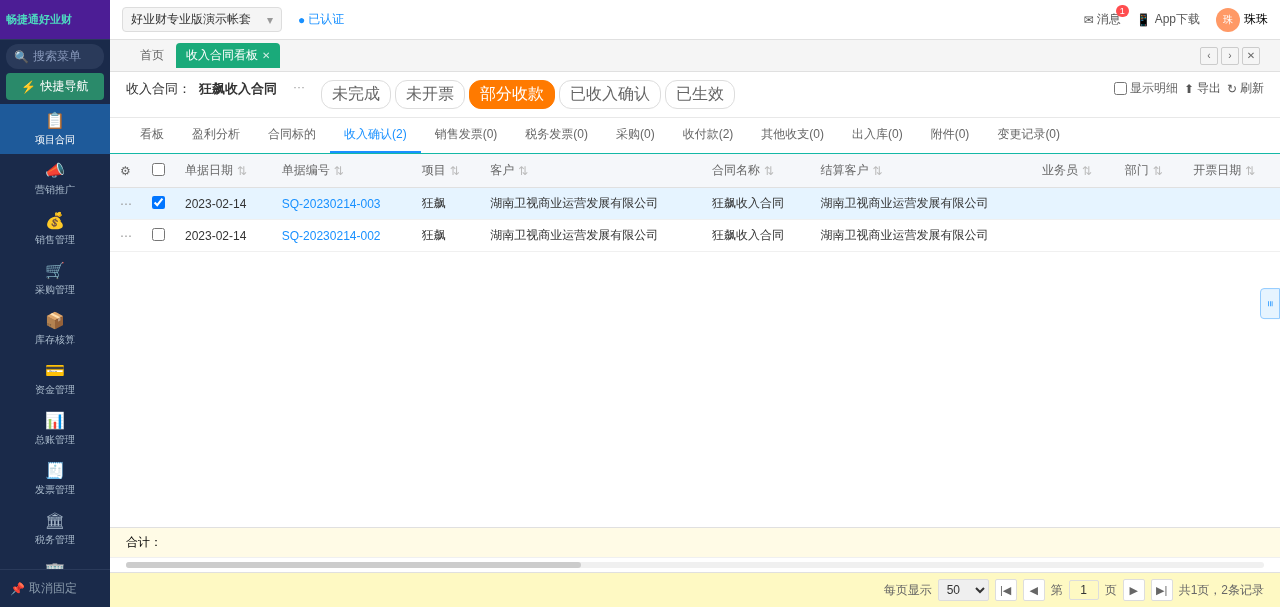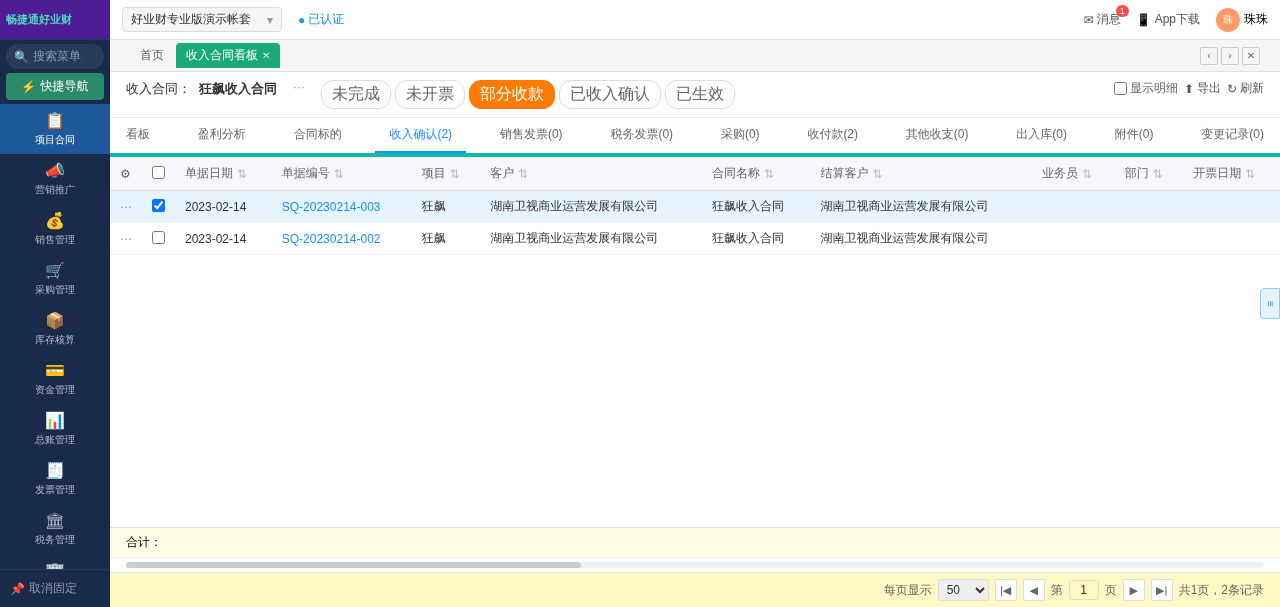--- a/index.html
+++ b/index.html
@@ -43,21 +43,21 @@
     .contract-header { padding: 8px 16px; display: flex; align-items: flex-start; gap: 8px; border-bottom: 1px solid #e8e8e8; }
     .contract-title { font-size: 13px; color: #333; font-weight: 500; }
     .contract-name { font-size: 13px; color: #333; font-weight: bold; }
     .contract-more { color: #999; cursor: pointer; margin-left: 8px; }
     .status-btn { padding: 3px 10px; border-radius: 12px; border: 1px solid #ddd; font-size: 16px; cursor: pointer; background: #fff; color: #666; }
     .status-btn.active { background: #ff7a00; color: #fff; border-color: #ff7a00; }
     .contract-actions { margin-left: auto; display: flex; gap: 6px; align-items: center; }
     .contract-action-btn { display: flex; align-items: center; gap: 3px; color: #555; cursor: pointer; font-size: 11px; }
 
     
-    .nav-tabs { display: flex; padding: 0 2px; border-bottom: 4px solid #14b8a6; gap: 0; justify-content: space-between; }
+    .nav-tabs { display: flex; padding: 0 16px; border-bottom: 1px solid #14b8a6; gap: 0; }
     .nav-tab { padding: 8px 14px; cursor: pointer; color: #666; border-bottom: 2px solid transparent; font-size: 12px; white-space: nowrap; }
     .nav-tab.active { color: #1890ff; border-bottom: 2px solid #1890ff; }
 
     
     .table-container { flex: 1; overflow: auto; }
     .data-table { width: 100%; border-collapse: collapse; }
     .data-table th { background: #f5f7fa; padding: 8px 10px; text-align: left; color: #666; font-weight: normal; border-bottom: 1px solid #e0e0e0; white-space: nowrap; position: sticky; top: 0; z-index: 1; font-size: 12px; }
     .data-table th .sort-icon { color: #bbb; margin-left: 2px; }
     .data-table td { padding: 7px 10px; border-bottom: 1px solid #f0f0f0; color: #333; font-size: 12px; white-space: nowrap; }
     .data-table tr.selected td { background: #e6f4ff; }

